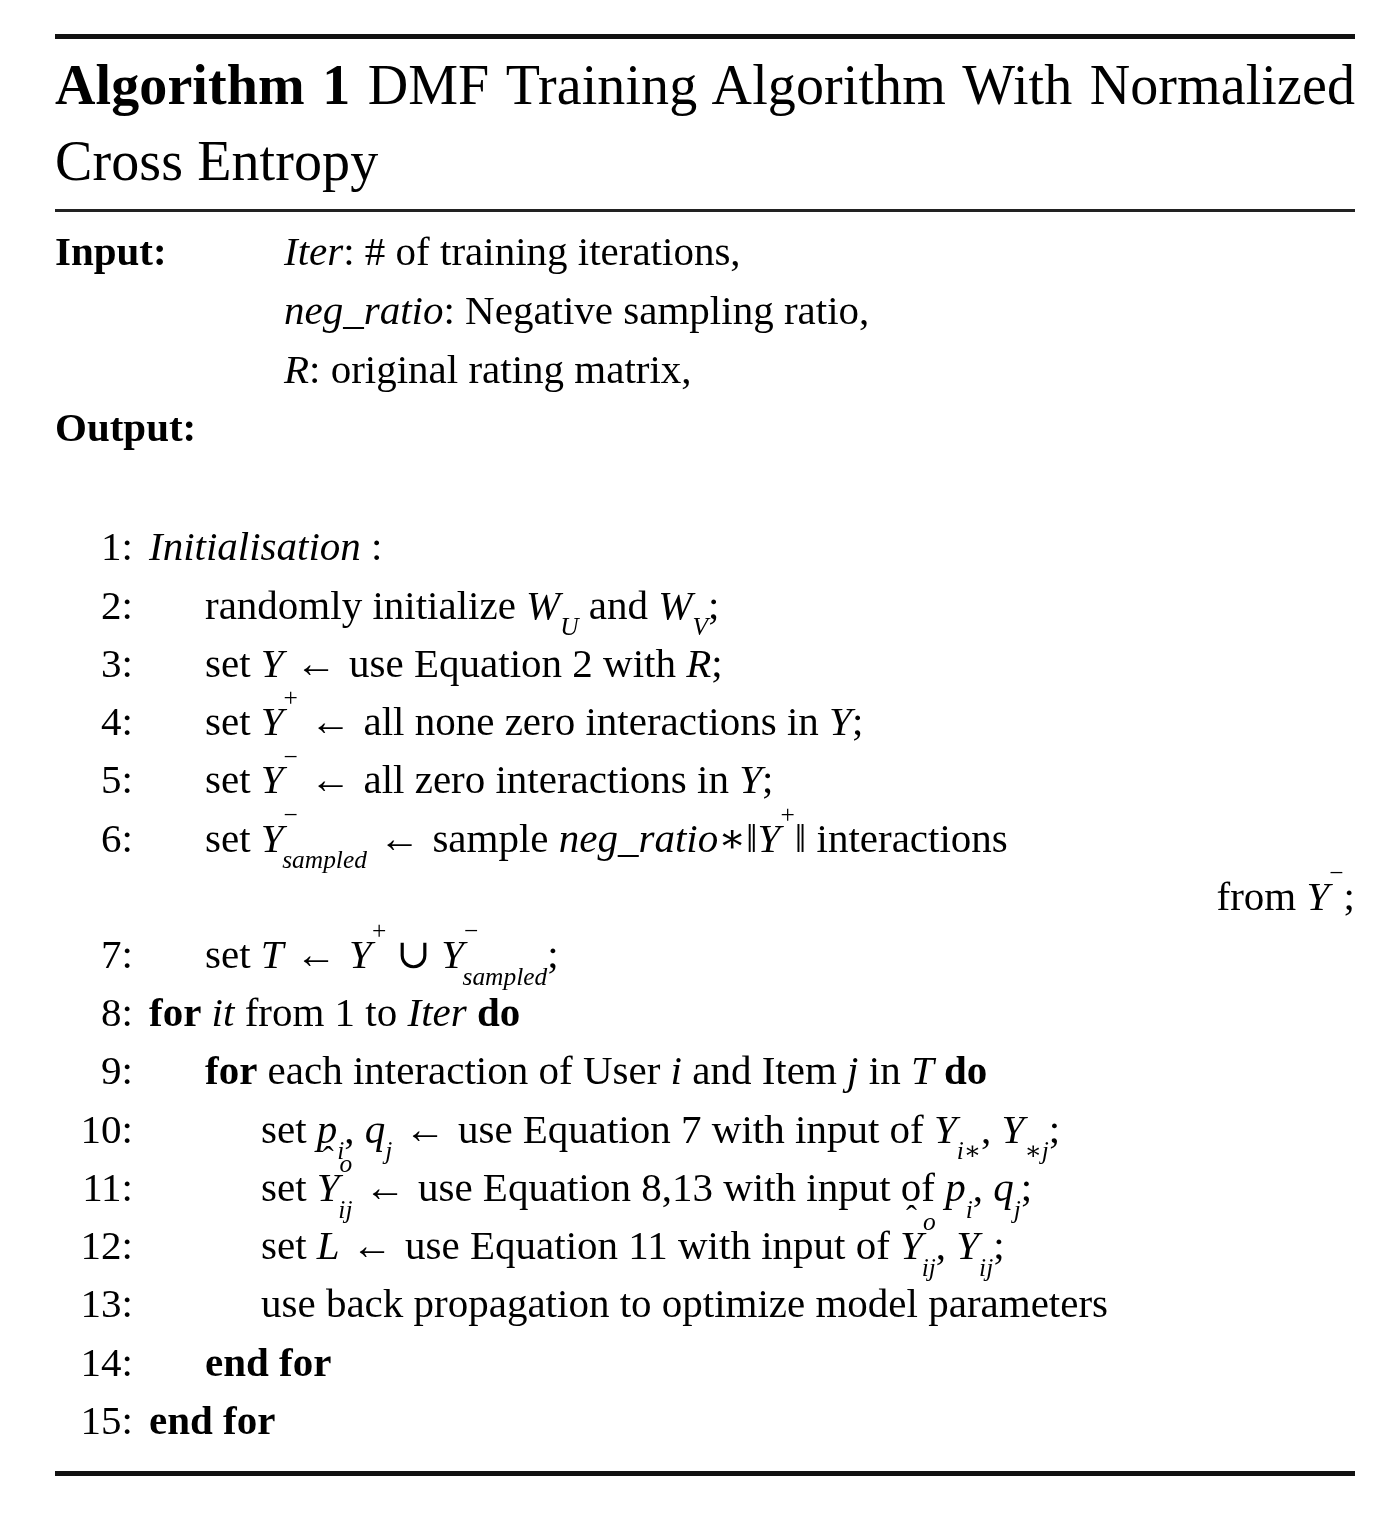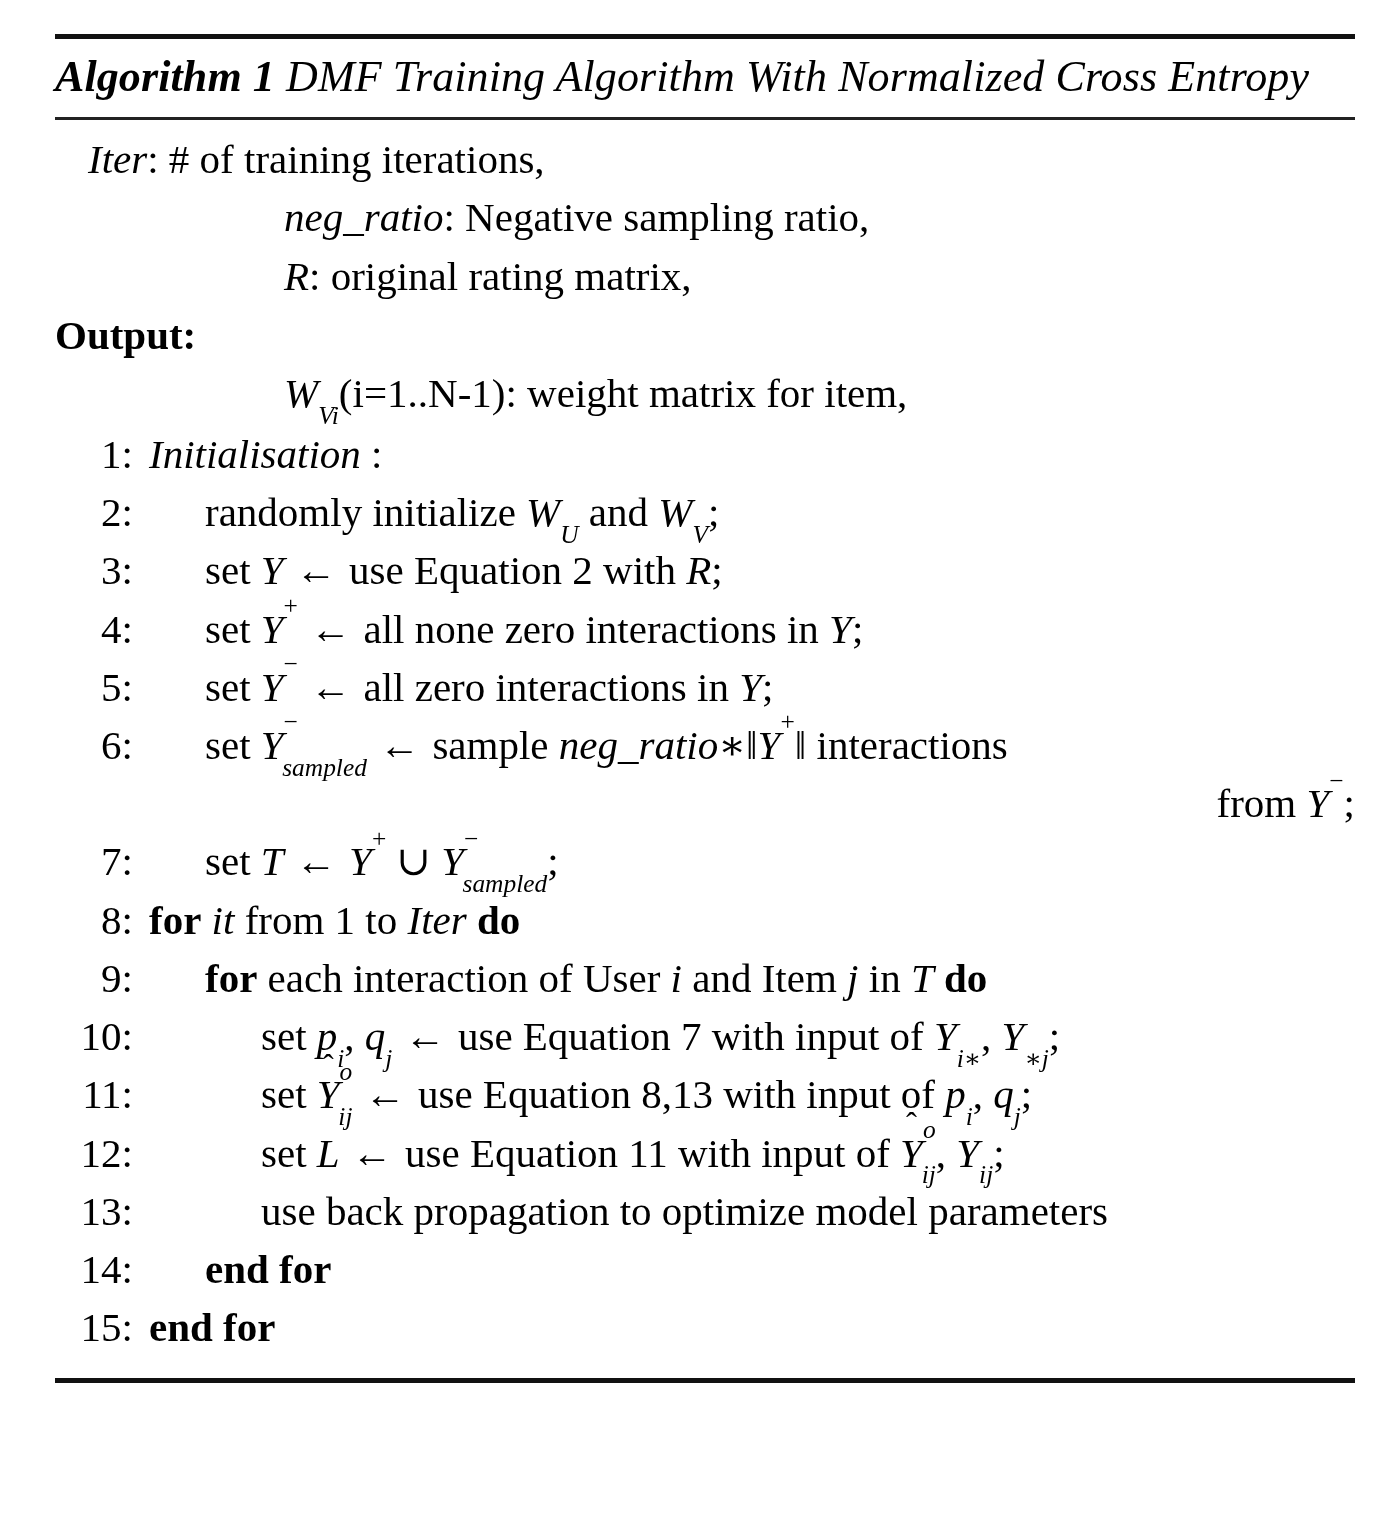--- a/index.html
+++ b/index.html
@@ -38,27 +38,26 @@
   }
   .rule-bottom {
     width: 100%;
     height: 0;
     border-top: 5px solid #111111;
     margin: 0;
   }
 
   
   .algo-title {
-    font-size: 44px;
+    font-size: 56px;
     line-height: 1.36;
     text-align: justify;
     text-align-last: left;
     padding: 8px 0 10px 0;
     letter-spacing: 0.1px;
-    font-style: italic;
   }
   .algo-title .kw {
     font-weight: bold;
   }
 
   
   .io-block {
     padding-top: 10px;
   }
   .io-row {
@@ -153,40 +152,40 @@
     <span class="kw">Algorithm</span>
     <span class="kw">1</span>
     <span>DMF Training Algorithm With Normalized Cross Entropy</span>
   </div>
 
   <div class="rule-mid"></div>
 
   <div class="io-block">
 
     <div class="io-row">
+      <span class="io-label">Input:</span>
       <span class="io-text"><span class="mi">Iter</span><span>: # of training iterations,</span></span>
     </div>
 
     <div class="io-row">
       <span class="io-label blank">&nbsp;</span>
       <span class="io-text"><span class="mi">neg_ratio</span><span>: Negative sampling ratio,</span></span>
     </div>
 
     <div class="io-row">
       <span class="io-label blank">&nbsp;</span>
       <span class="io-text"><span class="mi">R</span><span>: original rating matrix,</span></span>
     </div>
 
     <div class="io-row">
       <span class="io-label">Output:</span>
     </div>
 
     <div class="io-row">
       <span class="io-label blank">&nbsp;</span>
-      <span class="io-text"><span class="mi">W</span><sub class="mi">Vi</sub><span>(i=1..N-1): weight matrix for item,</span></span>
     </div>
 
   </div>
 
   <div class="steps">
 
     <div class="step">
       <span class="step-num">1:</span>
       <span class="step-body ind0"><span class="mi">Initialisation</span> :</span>
     </div>

